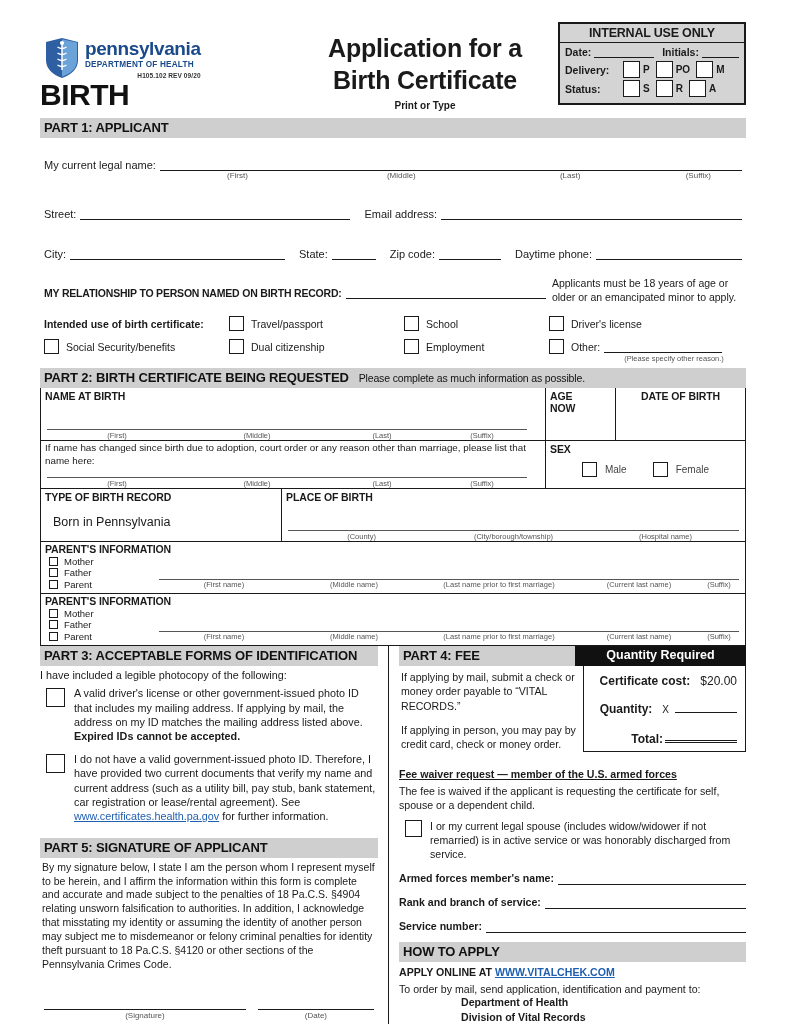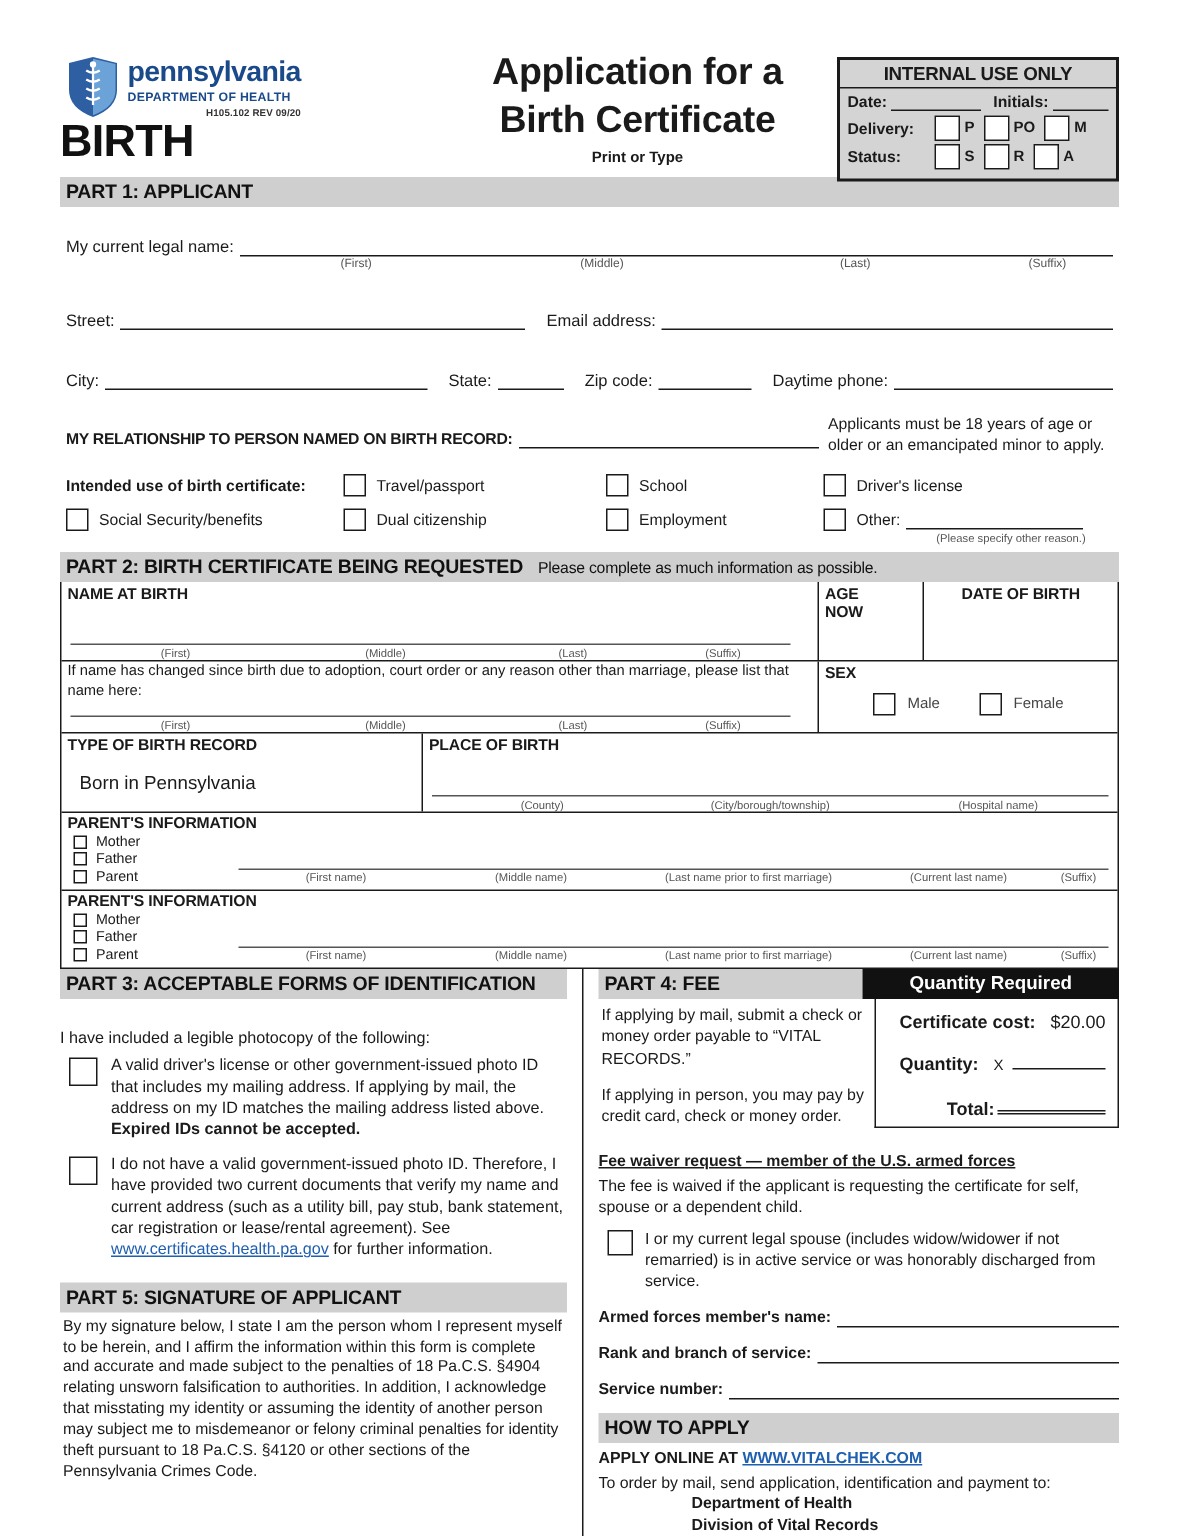--- a/index.html
+++ b/index.html
@@ -103,21 +103,21 @@
     font-size: 10px;
     font-weight: bold;
     margin-top: 4px;
     color: #1a1a1a;
   }
 
   
   .internal {
     position: absolute;
     right: 0;
-    top: 38px;
+    top: 22px;
     width: 188px;
     border: 2px solid #1a1a1a;
     background: #d4d4d4;
     box-sizing: border-box;
   }
   .internal-title {
     text-align: center;
     font-size: 12.5px;
     font-weight: bold;
     letter-spacing: -0.2px;
@@ -350,21 +350,21 @@
   }
   .lcol { width: 338px; }
   .divider {
     width: 0;
     border-left: 1.6px solid #1a1a1a;
     margin: 0 10px 0 10px;
     align-self: stretch;
   }
   .rcol { flex: 1; }
 
-  .p3body { font-size: 10.8px; padding-top: 20px; }
+  .p3body { font-size: 10.8px; padding-top: 3px; }
   .p3intro { margin-bottom: 5px; }
   .p3item {
     display: flex;
     margin-bottom: 8px;
     align-items: flex-start;
   }
   .p3cb {
     width: 19px;
     height: 19px;
     border: 1.8px solid #1a1a1a;

